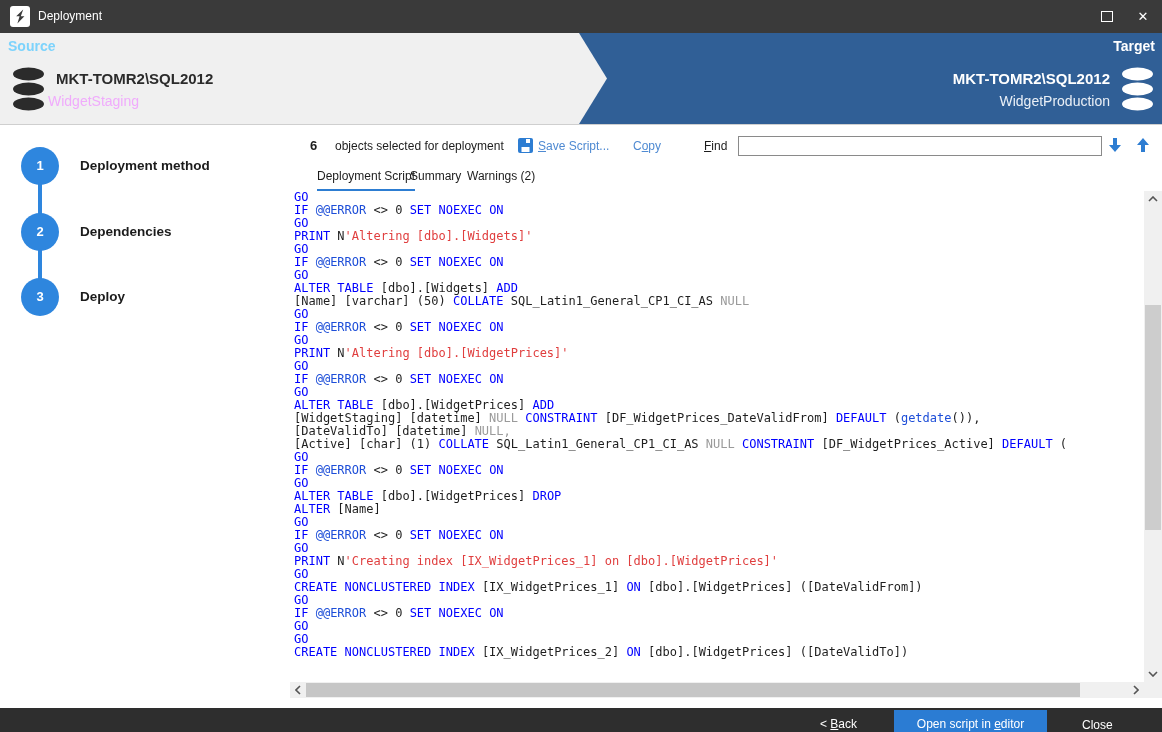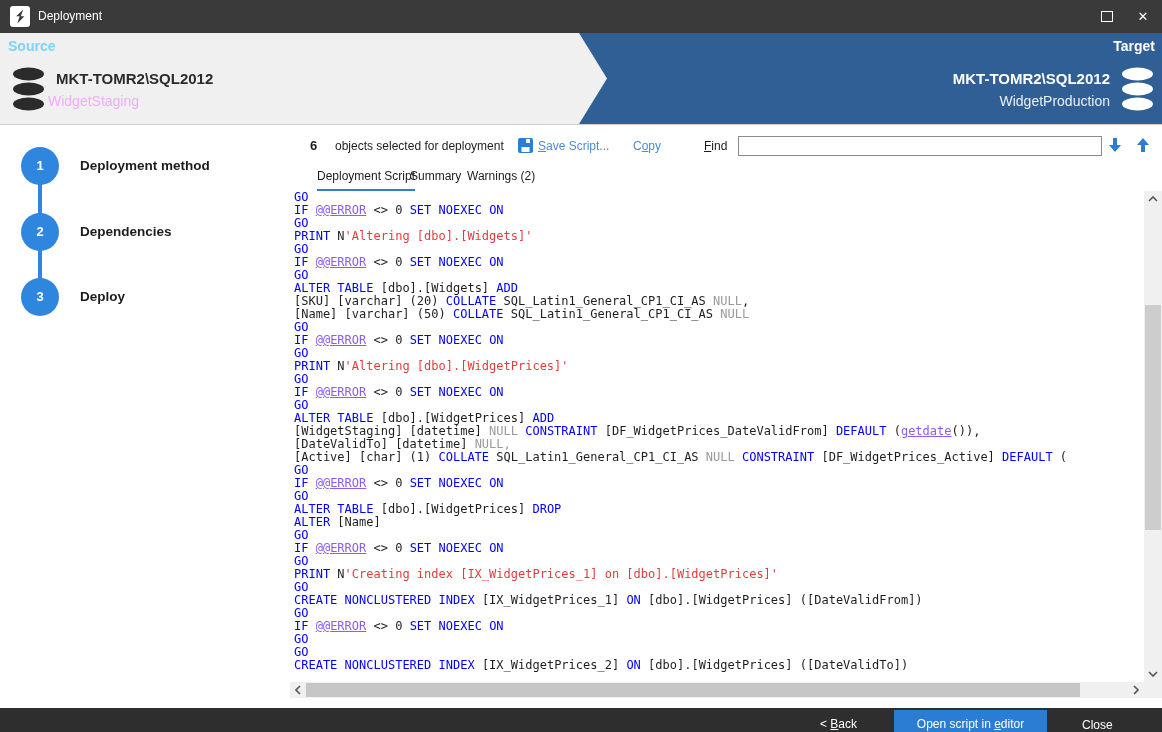--- a/index.html
+++ b/index.html
@@ -54,21 +54,21 @@
   .find-down { left:816px; } .find-up { left:844px; }
   .ukey { text-decoration:underline; }
   
   .tabs { position:absolute; left:0; top:38px; width:856px; height:28px; border-bottom:1px solid #d9d9d9; }
   .tab { position:absolute; top:6px; height:22px; font-size:12px; color:#1c1c1c; cursor:pointer; }
   .tab.active::after { content:""; position:absolute; left:0; right:0; bottom:-1px; height:3px; background:#2d7dd2; }
   .tab1 { left:7px;margin-left:20px; } .tab2 { left:120px; } .tab3 { left:177px; }
   
   .script-area { position:absolute; left:0; top:66px; width:854px; height:491px; overflow:hidden; background:#ffffff; }
   .code-line { white-space:pre; font-family:"DejaVu Sans Mono", monospace; font-size:12px; line-height:13px; height:13px; padding-left:4px; }
-  .tk-k { color:#0000ff; } .tk-m { color:#8b5cf6;text-decoration:underline; } .tk-s { color:#e03e3e; }
+  .tk-k { color:#0000ff; } .tk-m { color:#1d4ed8; } .tk-s { color:#e03e3e; }
   .tk-g { color:#9a9a9a; } .tk-p { color:#1e1e1e; }
   
   .vscroll { position:absolute; top:66px; right:0; width:18px; height:491px; background:#f0f0f0; }
   .vthumb { position:absolute; left:1px; right:1px; top:114px; height:225px; background:#cdcdcd; cursor:grab; }
   .varrow { position:absolute; left:0; width:18px; height:16px; display:flex; align-items:center; justify-content:center; cursor:pointer; }
   .vup { top:0; } .vdown { bottom:0; }
   .hscroll { position:absolute; top:557px; left:0; width:872px; height:16px; background:#f0f0f0; }
   .hthumb { position:absolute; top:1px; bottom:1px; left:16px; width:774px; background:#c6c6c6; cursor:grab; }
   .harrow { position:absolute; top:0; width:15px; height:16px; display:flex; align-items:center; justify-content:center; cursor:pointer; }
   .hleft { left:0; } .hright { left:838px; }
@@ -160,21 +160,20 @@
 
       <div class="script-area">
           <div class="code-line"><span class="tk-k">GO</span></div>
           <div class="code-line"><span class="tk-k">IF</span><span class="tk-p"> </span><span class="tk-m">@@ERROR</span><span class="tk-p"> &lt;&gt; 0 </span><span class="tk-k">SET</span><span class="tk-p"> </span><span class="tk-k">NOEXEC</span><span class="tk-p"> </span><span class="tk-k">ON</span></div>
           <div class="code-line"><span class="tk-k">GO</span></div>
           <div class="code-line"><span class="tk-k">PRINT</span><span class="tk-p"> N</span><span class="tk-s">'Altering [dbo].[Widgets]'</span></div>
           <div class="code-line"><span class="tk-k">GO</span></div>
           <div class="code-line"><span class="tk-k">IF</span><span class="tk-p"> </span><span class="tk-m">@@ERROR</span><span class="tk-p"> &lt;&gt; 0 </span><span class="tk-k">SET</span><span class="tk-p"> </span><span class="tk-k">NOEXEC</span><span class="tk-p"> </span><span class="tk-k">ON</span></div>
           <div class="code-line"><span class="tk-k">GO</span></div>
           <div class="code-line"><span class="tk-k">ALTER</span><span class="tk-p"> </span><span class="tk-k">TABLE</span><span class="tk-p"> [dbo].[Widgets] </span><span class="tk-k">ADD</span></div>
-          <div class="code-line"><span class="tk-p">[SKU] [varchar] (20) </span><span class="tk-k">COLLATE</span><span class="tk-p"> SQL_Latin1_General_CP1_CI_AS </span><span class="tk-g">NULL</span><span class="tk-p">,</span></div>
           <div class="code-line"><span class="tk-p">[Name] [varchar] (50) </span><span class="tk-k">COLLATE</span><span class="tk-p"> SQL_Latin1_General_CP1_CI_AS </span><span class="tk-g">NULL</span></div>
           <div class="code-line"><span class="tk-k">GO</span></div>
           <div class="code-line"><span class="tk-k">IF</span><span class="tk-p"> </span><span class="tk-m">@@ERROR</span><span class="tk-p"> &lt;&gt; 0 </span><span class="tk-k">SET</span><span class="tk-p"> </span><span class="tk-k">NOEXEC</span><span class="tk-p"> </span><span class="tk-k">ON</span></div>
           <div class="code-line"><span class="tk-k">GO</span></div>
           <div class="code-line"><span class="tk-k">PRINT</span><span class="tk-p"> N</span><span class="tk-s">'Altering [dbo].[WidgetPrices]'</span></div>
           <div class="code-line"><span class="tk-k">GO</span></div>
           <div class="code-line"><span class="tk-k">IF</span><span class="tk-p"> </span><span class="tk-m">@@ERROR</span><span class="tk-p"> &lt;&gt; 0 </span><span class="tk-k">SET</span><span class="tk-p"> </span><span class="tk-k">NOEXEC</span><span class="tk-p"> </span><span class="tk-k">ON</span></div>
           <div class="code-line"><span class="tk-k">GO</span></div>
           <div class="code-line"><span class="tk-k">ALTER</span><span class="tk-p"> </span><span class="tk-k">TABLE</span><span class="tk-p"> [dbo].[WidgetPrices] </span><span class="tk-k">ADD</span></div>
           <div class="code-line"><span class="tk-p">[WidgetStaging] [datetime] </span><span class="tk-g">NULL</span><span class="tk-p"> </span><span class="tk-k">CONSTRAINT</span><span class="tk-p"> [DF_WidgetPrices_DateValidFrom] </span><span class="tk-k">DEFAULT</span><span class="tk-p"> (</span><span class="tk-m">getdate</span><span class="tk-p">()),</span></div>

